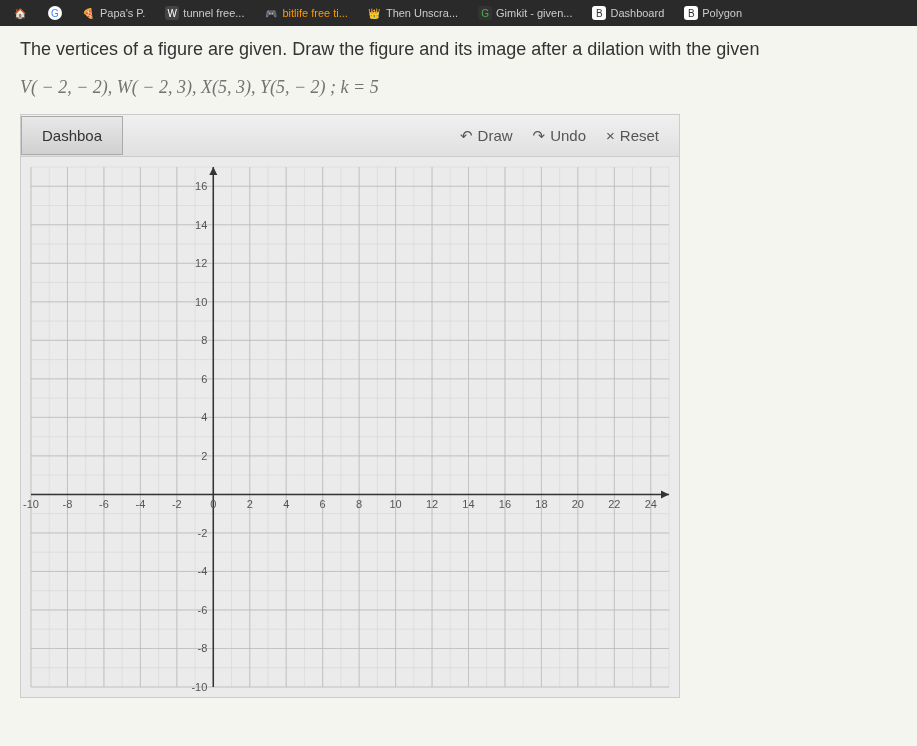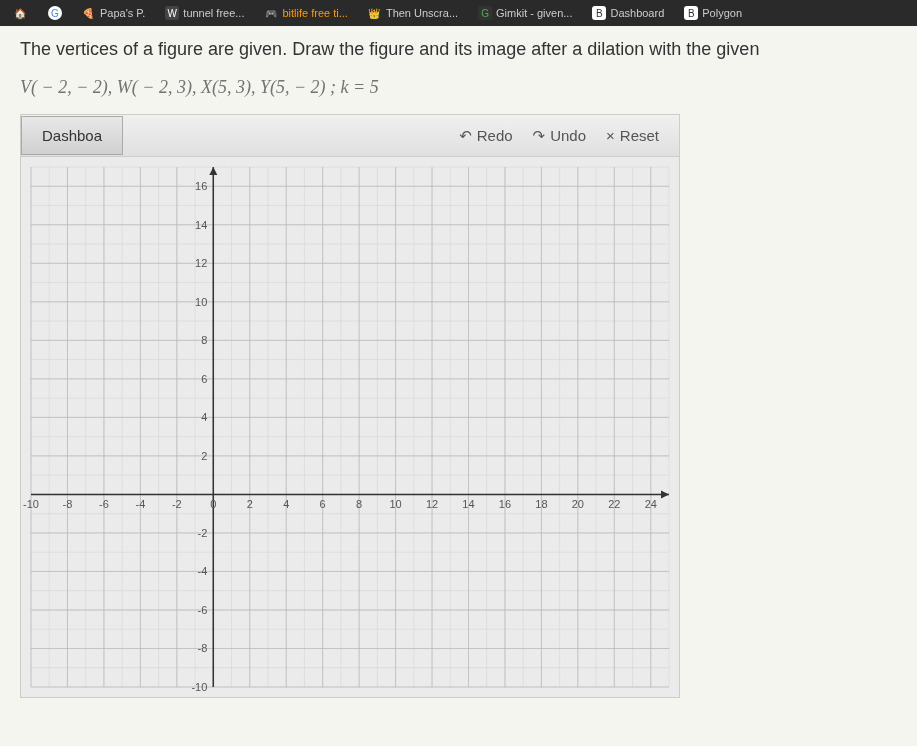--- a/index.html
+++ b/index.html
@@ -146,21 +146,21 @@
     <span>The vertices of a figure are given. Draw the figure and its image after a dilation with the given</span><br>
   </div>
   <div class="equation">V( − 2, − 2), W( − 2, 3), X(5, 3), Y(5, − 2) ;  k = 5</div>
 
   <div class="widget">
     <div class="toolbar">
       <button class="polygon-btn">Dashboa</button>
       <div class="toolbar-right">
         <div class="toolbar-action">
           <span>↶</span>
-          <span>Redo</span>
+          <span>Draw</span>
         </div>
         <div class="toolbar-action">
           <span>↷</span>
           <span>Undo</span>
         </div>
         <div class="toolbar-action">
           <span>×</span>
           <span>Reset</span>
         </div>
       </div>

